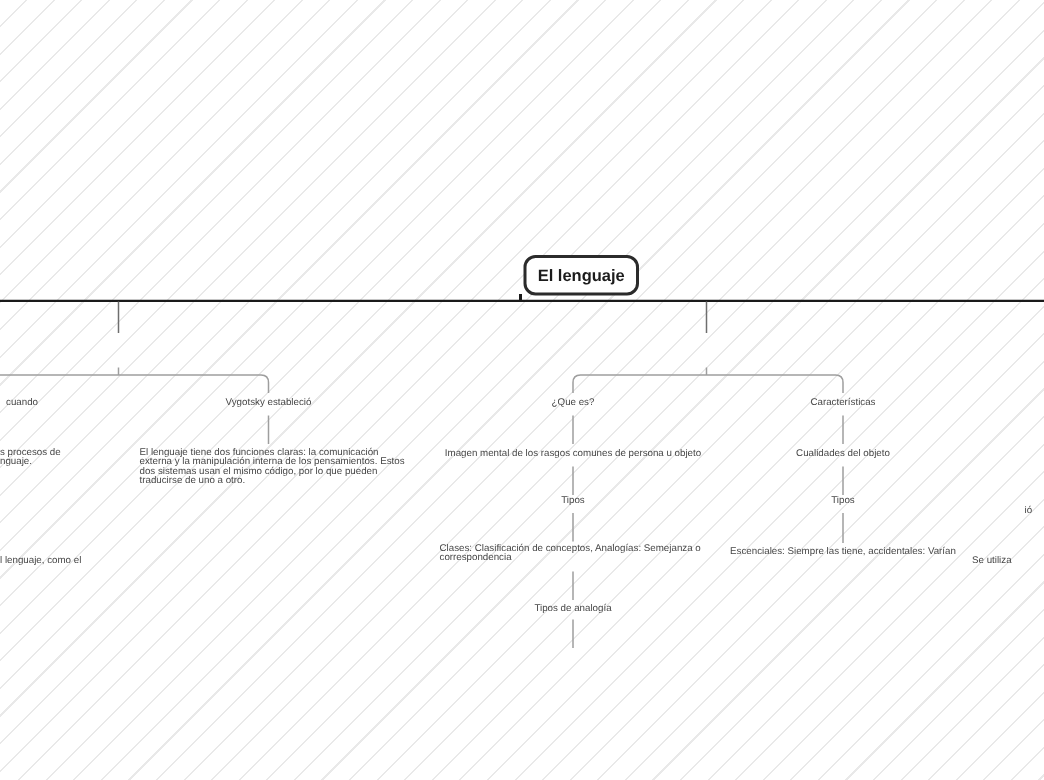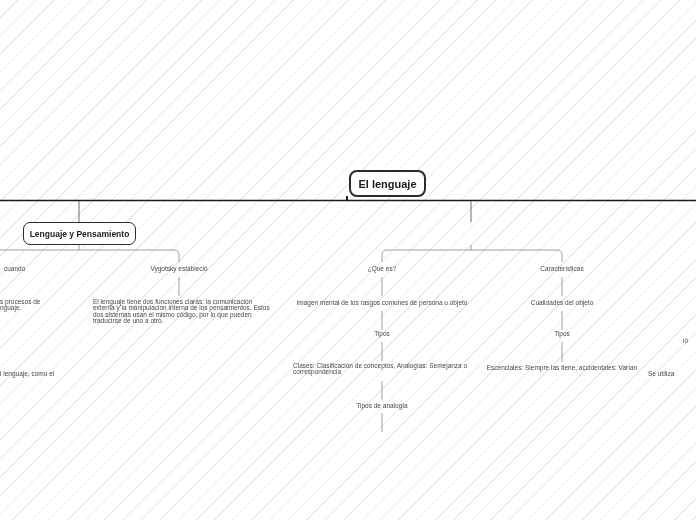--- a/index.html
+++ b/index.html
@@ -66,21 +66,20 @@
     <line x1="382" y1="381" x2="382" y2="400" stroke="#9e9e9e" stroke-width="1"></line>
     <line x1="382" y1="413" x2="382" y2="432" stroke="#9e9e9e" stroke-width="1"></line>
 
     <line x1="562" y1="277" x2="562" y2="296" stroke="#9e9e9e" stroke-width="1"></line>
     <line x1="562" y1="311" x2="562" y2="330" stroke="#9e9e9e" stroke-width="1"></line>
     <line x1="562" y1="342" x2="562" y2="362" stroke="#9e9e9e" stroke-width="1"></line>
   </svg>
 
   <div class="node-box root" style="left:309px;top:170px;width:77px;height:27px;margin-left:40px;">El lenguaje</div>
 
-  <div class="node-box branch" style="left:23px;top:222px;width:113px;height:23px;">Lenguaje y Pensamiento</div>
 
 
   <div class="lbl" style="left:4px;top:266px;">cuando</div>
 
   <div class="lbl block" style="left:0px;top:299px;width:60px;">s procesos de
 nguaje.</div>
 
   <div class="lbl" style="left:0px;top:371px;">l lenguaje, como el</div>
 
   <div class="lbl centered" style="left:179px;top:266px;">Vygotsky estableció</div>

